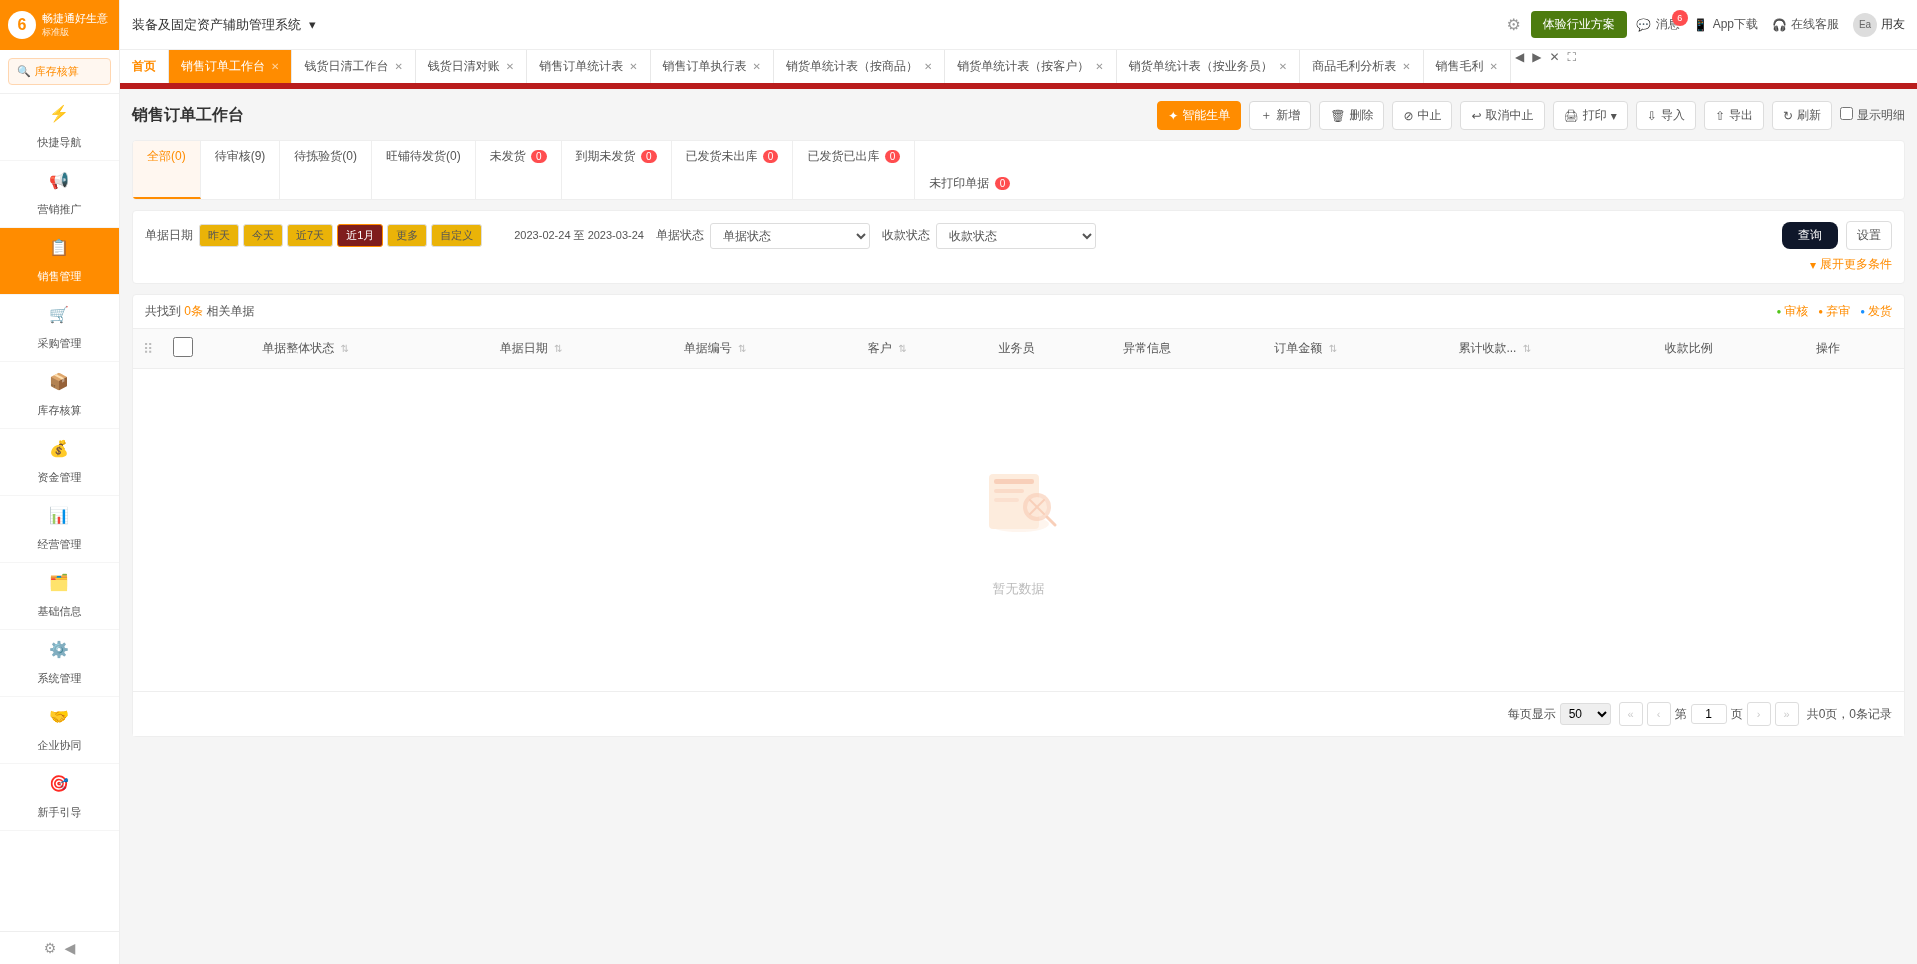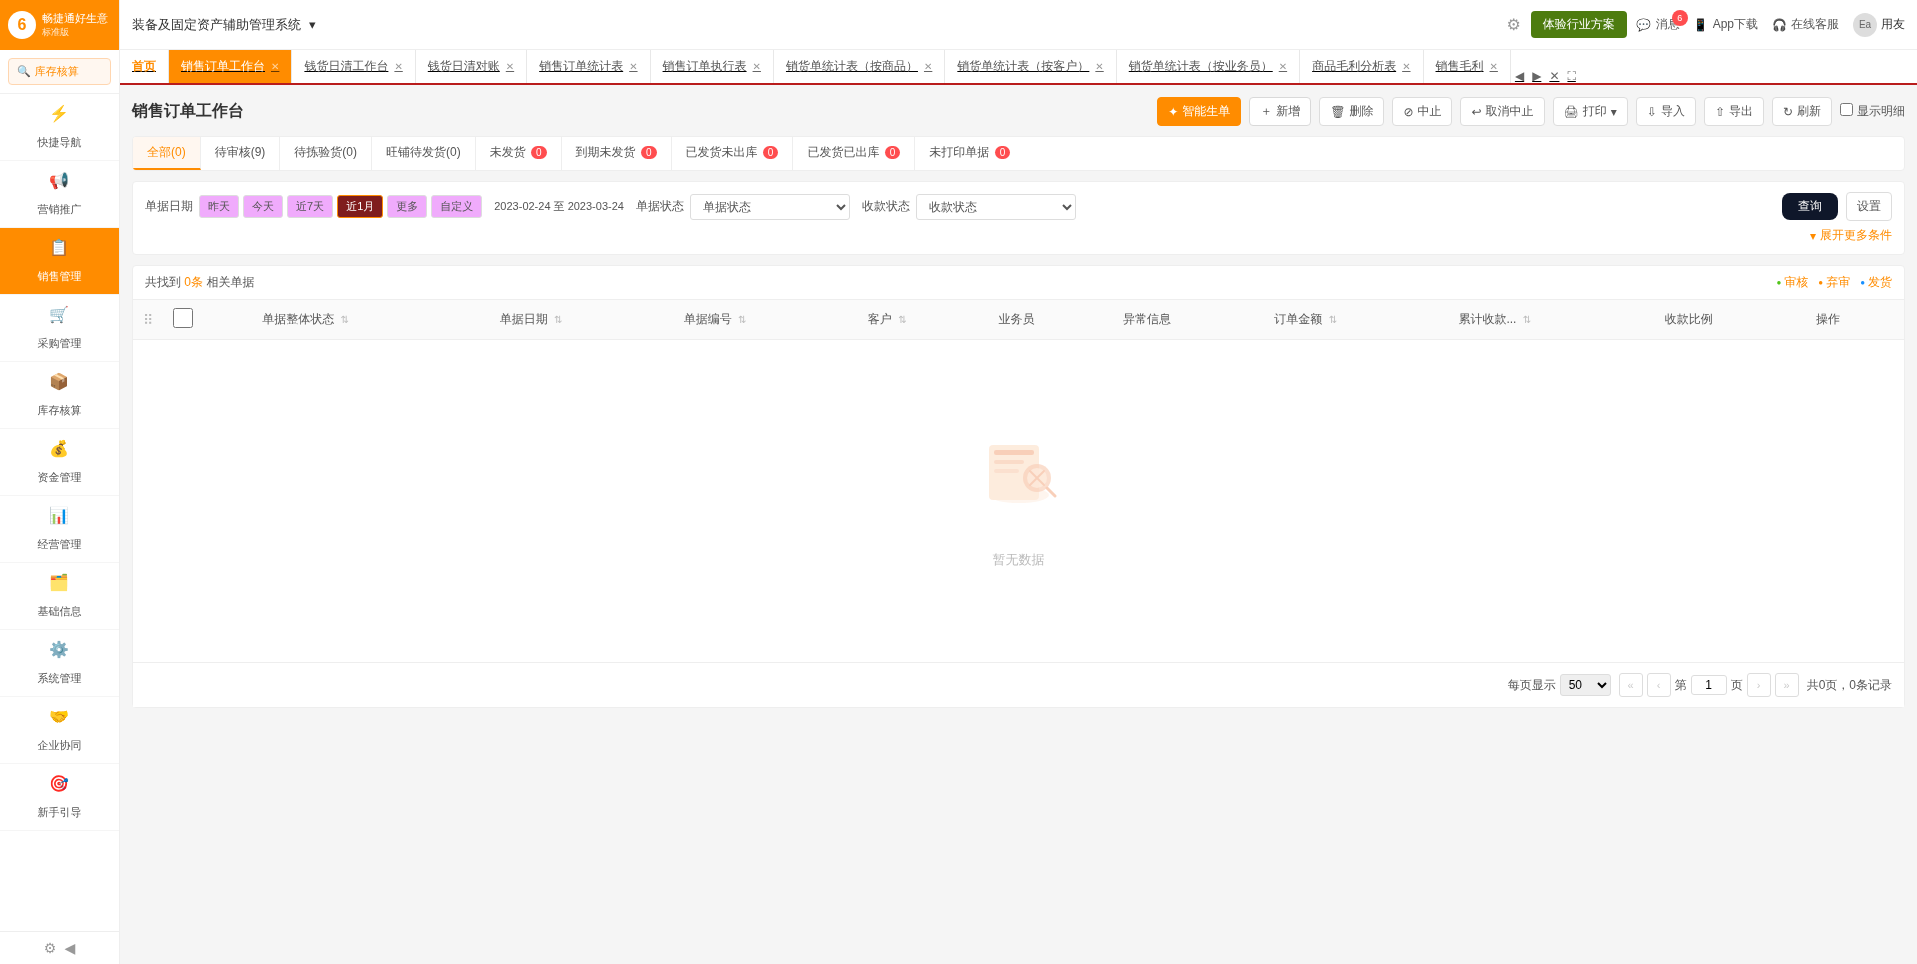--- a/index.html
+++ b/index.html
@@ -28,21 +28,21 @@
     .topbar { height: 50px; background: #fff; display: flex; align-items: center; padding: 0 12px; border-bottom: 1px solid #eee; gap: 10px; flex-shrink: 0; }
     .topbar-title { font-size: 13px; color: #333; flex: 1; display: flex; align-items: center; gap: 8px; }
     .topbar-dropdown { display: flex; align-items: center; gap: 4px; cursor: pointer; }
     .topbar-btn-industry { background: #4d7c0f; color: #fff; border: none; border-radius: 4px; padding: 5px 12px; cursor: pointer; font-size: 12px; }
     .topbar-actions { display: flex; align-items: center; gap: 14px; }
     .topbar-action { display: flex; align-items: center; gap: 4px; cursor: pointer; color: #555; font-size: 12px; position: relative; }
     .topbar-user { display: flex; align-items: center; gap: 4px; cursor: pointer; color: #333; font-size: 12px; }
     .user-avatar { width: 24px; height: 24px; background: #ddd; border-radius: 50%; display: flex; align-items: center; justify-content: center; color: #666; font-size: 10px; }
 
     
-    .tabbar { background: #fff; display: flex; align-items: flex-end; border-bottom: 2px solid #b91c1c; flex-shrink: 0; overflow: hidden; text-decoration: underline; }
+    .tabbar { background: #fff; display: flex; align-items: flex-start; border-bottom: 6px solid #b91c1c; flex-shrink: 0; overflow: hidden; }
     .tab { display: flex; align-items: center; padding: 8px 12px; cursor: pointer; color: #555; font-size: 12px; border-right: 1px solid #e8e8e8; white-space: nowrap; gap: 6px; flex-shrink: 0; }
     .tab.active { background: #ff8c00; color: #fff; }
     .tab-close { font-size: 10px; cursor: pointer; opacity: 0.6; }
     .tab-home { color: #ff8c00; font-weight: bold; }
     .tabbar-nav { display: flex; align-items: center; padding: 0 4px; cursor: pointer; color: #666; }
 
     
     .content { flex: 1; overflow: auto; background: #f5f5f5; }
     .content-inner { padding: 12px; }
 
@@ -50,33 +50,33 @@
     .page-header { display: flex; align-items: center; justify-content: space-between; margin-bottom: 10px; }
     .page-title { font-size: 16px; color: #333; font-weight: bold; }
     .page-actions { display: flex; align-items: center; gap: 8px; flex-wrap: wrap; }
     .action-btn { display: flex; align-items: center; gap: 4px; padding: 5px 10px; border: 1px solid #ddd; border-radius: 4px; background: #fff; cursor: pointer; color: #555; font-size: 12px; }
     .action-btn-smart { background: #ff8c00; color: #fff; border-color: #ff8c00; }
     .action-btn-new { background: #fff; color: #555; border-color: #d9d9d9; }
 
     
     .subtabs { display: flex; gap: 0; margin-bottom: 10px; background: #fff; border-radius: 4px; border: 1px solid #eee; overflow: hidden; }
     .subtab { padding: 7px 14px; cursor: pointer; color: #555; font-size: 12px; border-right: 1px solid #eee; white-space: nowrap; }
-    .subtab:last-child { border-right: none; }
+    .subtab:last-child { border-right: none; margin-top: 27px; }
     .subtab.active { color: #ff8c00; border-bottom: 2px solid #ff8c00; background: #fff7f0; }
     .subtab-badge { background: #ff4d4f; color: #fff; border-radius: 8px; padding: 1px 5px; font-size: 10px; margin-left: 2px; }
 
     
     .filter-area { background: #fff; border-radius: 4px; padding: 10px 12px; margin-bottom: 10px; border: 1px solid #eee; }
     .filter-row { display: flex; align-items: center; gap: 12px; flex-wrap: wrap; }
     .filter-item { display: flex; align-items: center; gap: 6px; }
     .filter-label { color: #555; font-size: 12px; white-space: nowrap; }
     .filter-date-btns { display: flex; gap: 4px; }
-    .filter-date-btn { padding: 3px 8px; border: 1px solid #ddd; border-radius: 3px; cursor: pointer; color: #555; font-size: 11px; background: #f0abfc; }
+    .filter-date-btn { padding: 3px 8px; border: 1px solid #ddd; border-radius: 3px; cursor: pointer; color: #555; font-size: 11px; background: #eab308; }
     .filter-date-btn.active { background: #7f1d1d; color: #fff; border-color: #ff8c00; }
-    .filter-date-range { color: #555; font-size: 11px; }
+    .filter-date-range { color: #555; font-size: 11px; margin-left: 20px; }
     .filter-select { border: 1px solid #ddd; border-radius: 3px; padding: 4px 8px; font-size: 12px; color: #555; cursor: pointer; background: #fff; min-width: 160px; }
     .filter-expand { display: flex; align-items: center; gap: 4px; color: #ff8c00; cursor: pointer; font-size: 12px; margin-left: auto; }
     .filter-query-btn { background: #0f172a; color: #fff; border: none; border-radius: 8px; padding: 5px 16px; cursor: pointer; font-size: 12px; }
     .filter-set-btn { background: #fff; color: #555; border: 1px solid #ddd; border-radius: 4px; padding: 5px 10px; cursor: pointer; font-size: 12px; }
 
     
     .table-area { background: #fff; border-radius: 4px; border: 1px solid #eee; }
     .table-toolbar { display: flex; align-items: center; justify-content: space-between; padding: 8px 12px; border-bottom: 1px solid #eee; }
     .table-count { color: #555; font-size: 12px; }
     .table-count-num { color: #ff8c00; }

